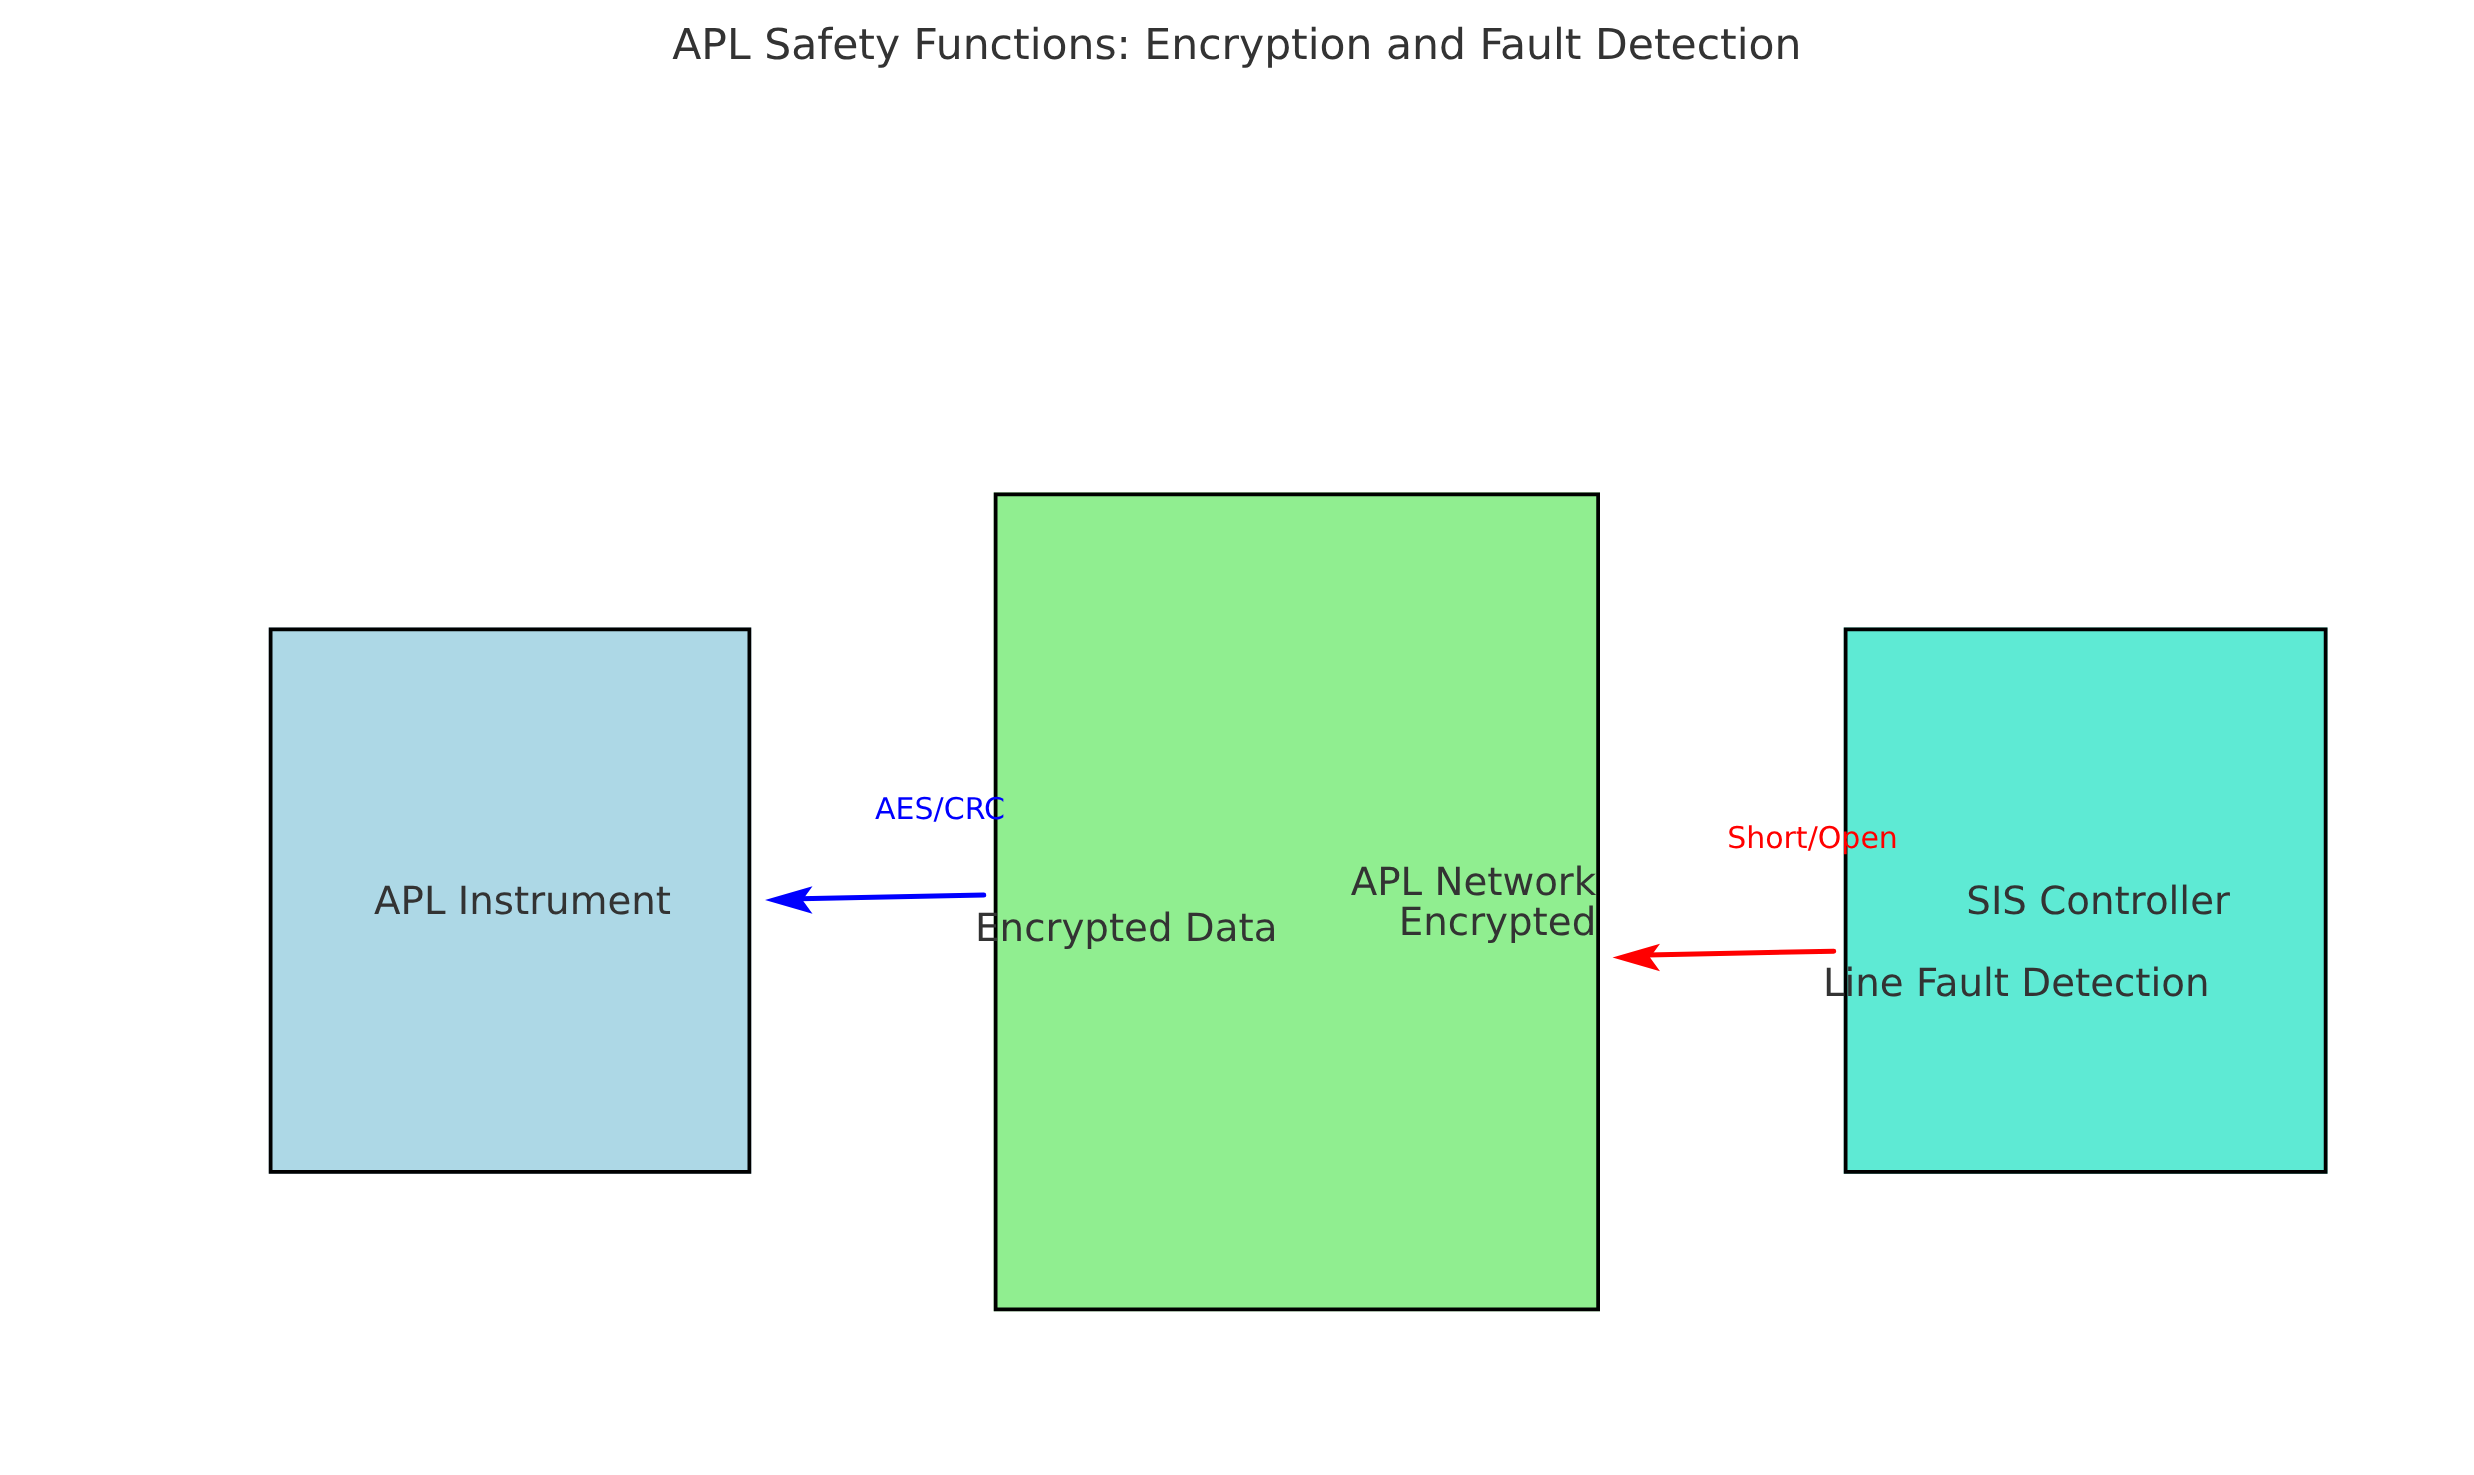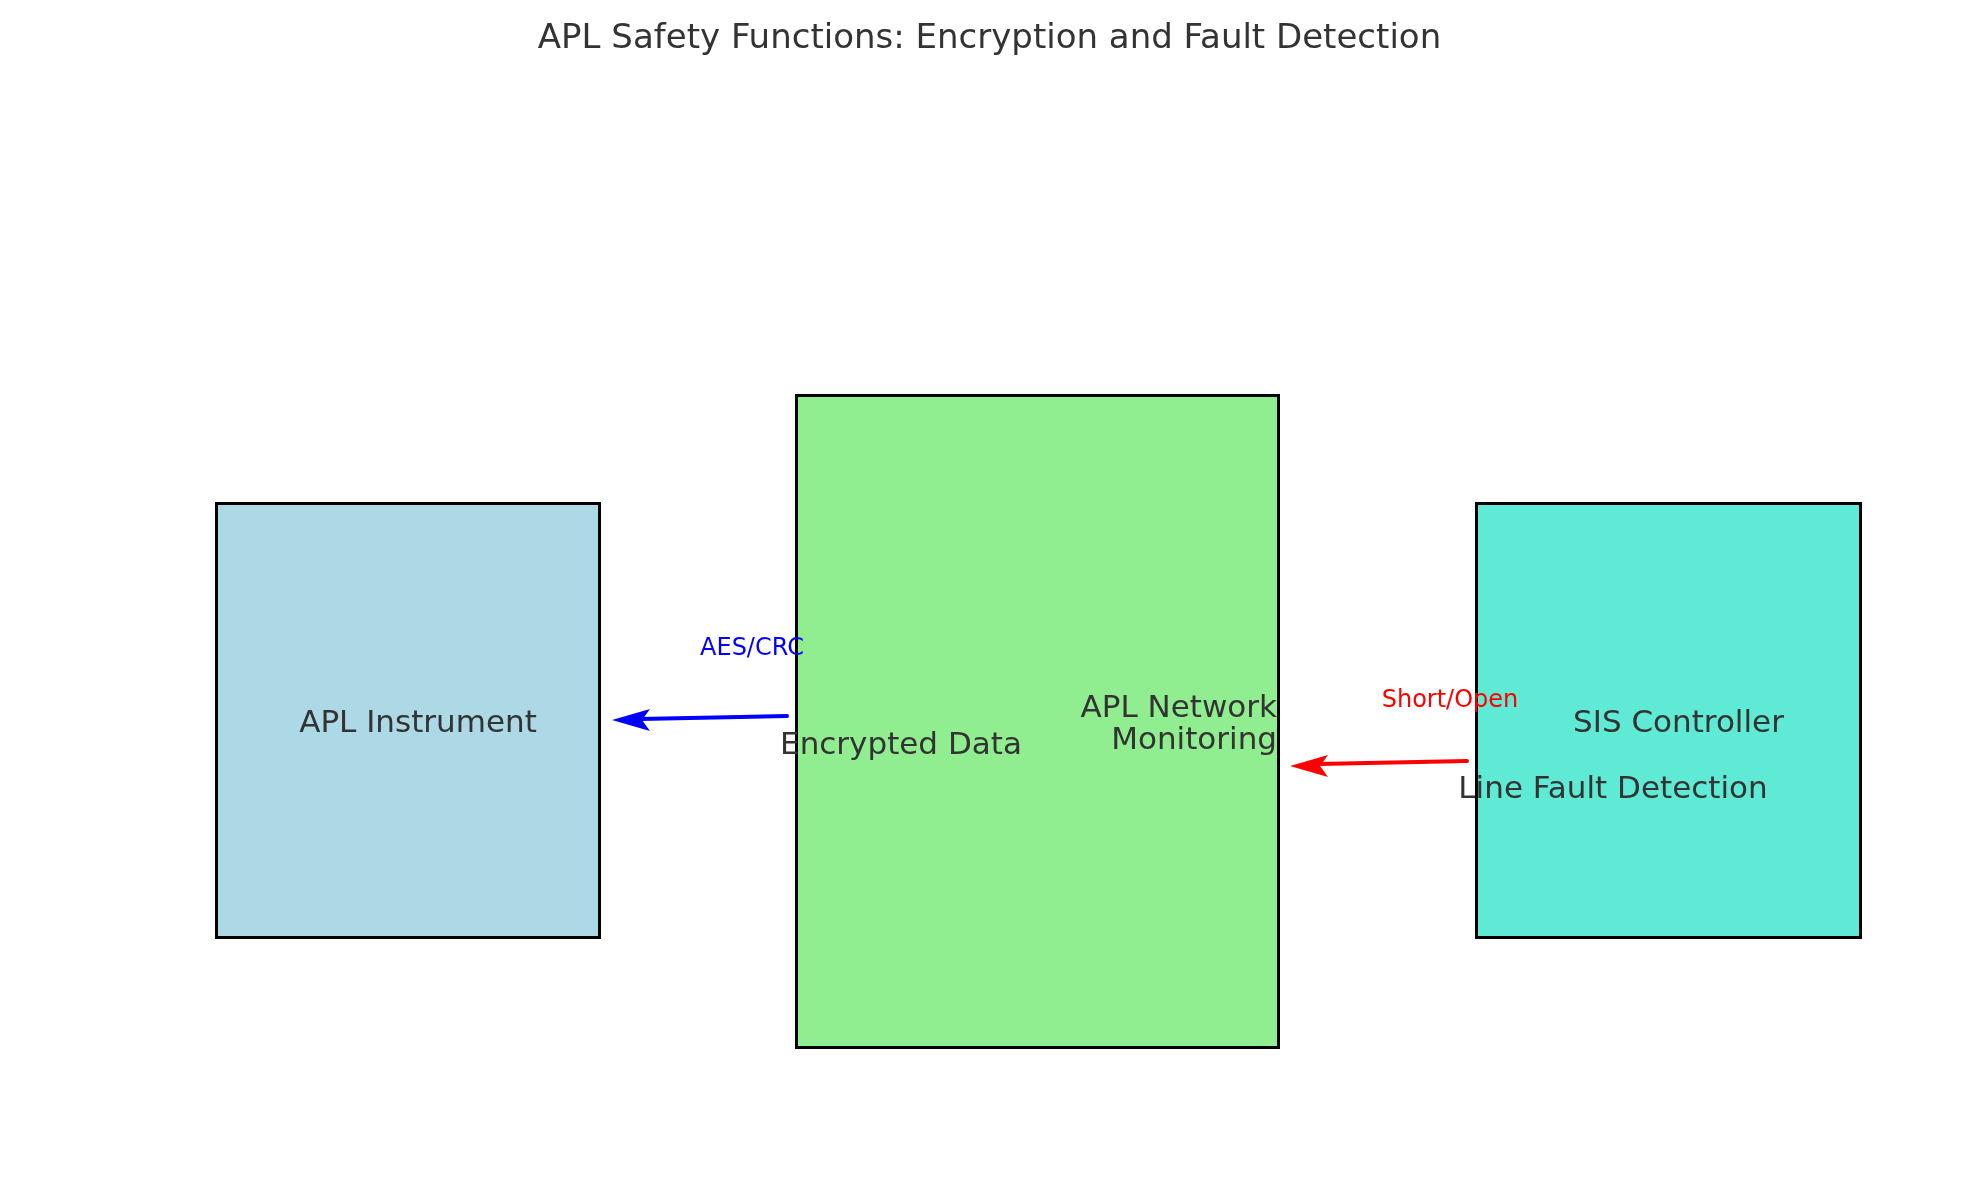--- a/index.html
+++ b/index.html
@@ -61,41 +61,41 @@
     transform: translate(-50%, -50%);
     white-space: nowrap;
     z-index: 3;
   }
   .edge-label.main { font-size: 31px; color: var(--text, #333333); margin-top: 32px; }
   .edge-label.tag  { font-size: 24px; }
 
   .label-encrypted-data      { left: 901px;  top: 711px; }
   .label-aes-crc             { left: 752px;  top: 647px; color: var(--edge-blue, #0000ff); }
   .label-line-fault          { left: 1613px; top: 755px; }
-  .label-short-open          { left: 1450px; top: 699px; color: var(--edge-red, #ff0000); }
+  .label-short-open          { left: 1450px; top: 670px; color: var(--edge-red, #ff0000); }
 
   .edge-line-blue { stroke: var(--edge-blue, #0000ff); }
   .edge-head-blue { fill:   var(--edge-blue, #0000ff); }
   .edge-line-red  { stroke: var(--edge-red, #ff0000); }
   .edge-head-red  { fill:   var(--edge-red, #ff0000); }
 </style>
 </head>
 <body>
 
 <div class="canvas">
 
   <div class="diagram-title">APL Safety Functions: Encryption and Fault Detection</div>
 
   <div class="node node-instrument" style="background-color: rgb(173, 216, 230);">
     <div class="node-label">APL Instrument</div>
   </div>
 
   <div class="node node-monitoring" style="background-color: rgb(144, 238, 144);">
     <div class="node-label">APL Network</div>
-    <div class="node-label">Monitoring</div>
+    <div class="node-label">Encrypted</div>
   </div>
 
   <div class="node node-controller" style="background-color: #5eead4;">
     <div class="node-label">SIS Controller</div>
   </div>
 
   <svg class="arrow-layer" viewBox="0 0 1979 1180">
 
     <g>
       <line class="edge-line-blue" x1="787" y1="716" x2="640" y2="719" stroke-width="4" stroke-linecap="round"></line>

